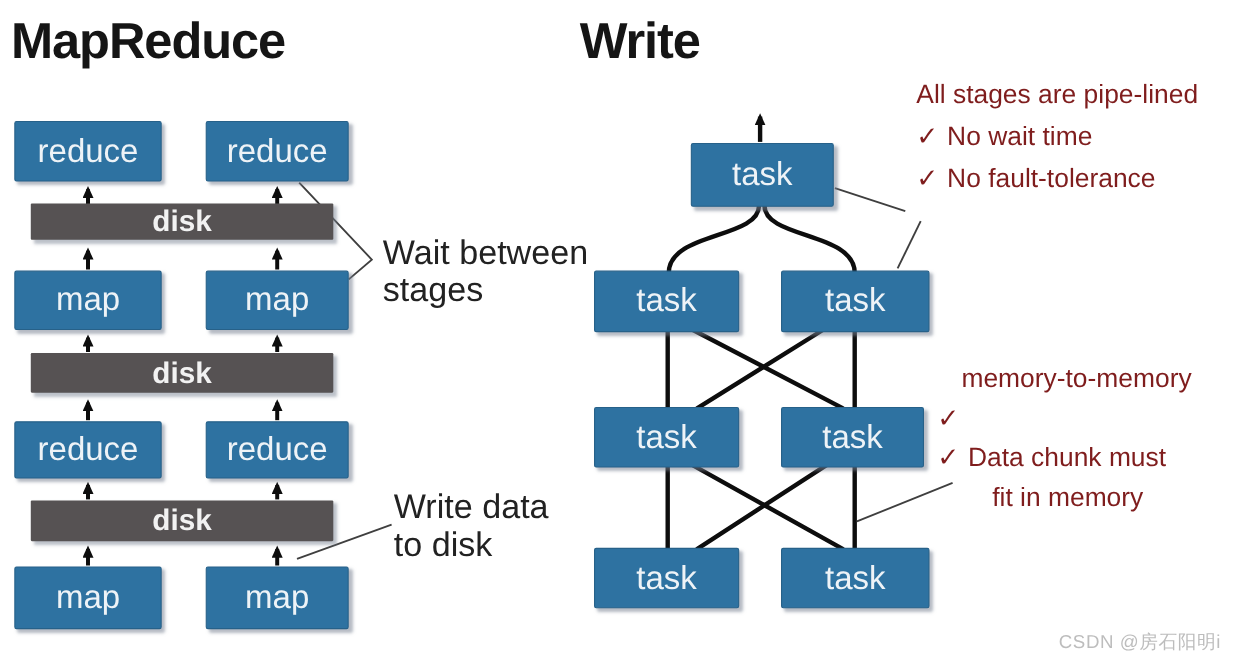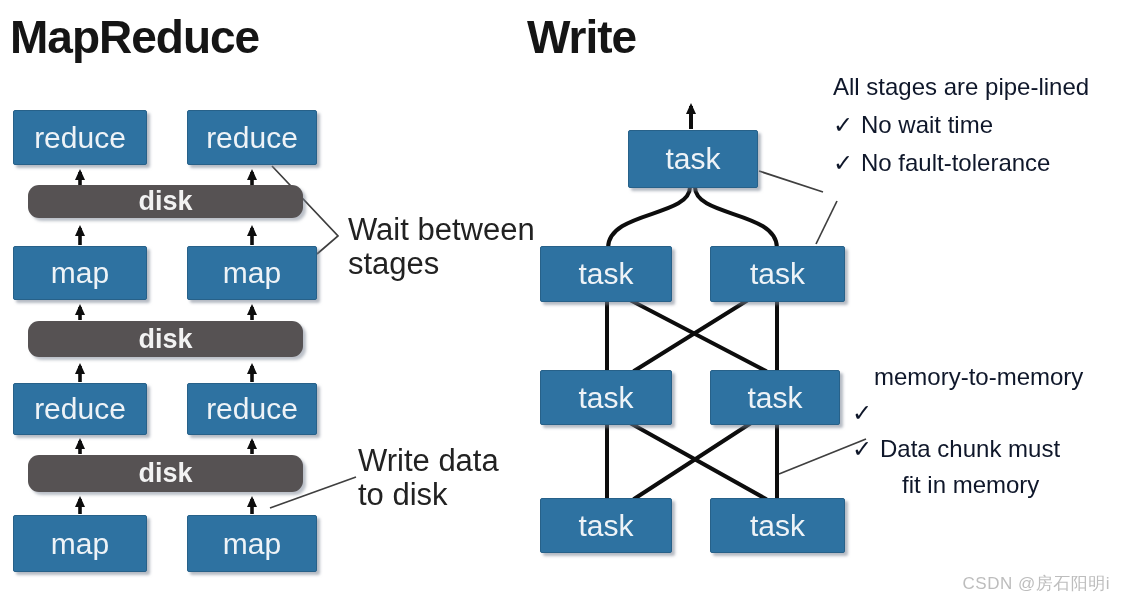--- a/index.html
+++ b/index.html
@@ -22,32 +22,32 @@
     border:1px solid #276189;
     border-radius:2px;
     box-shadow:3px 3px 3px rgba(120,130,145,.55);
     display:flex;align-items:center;justify-content:center;
     color:#eef3f7;font-size:30px;
     box-sizing:border-box;
   }
   .diskbar{
     position:absolute;
     background:#565253;
-    border-radius:11px;
+    border-radius:1px;
     box-shadow:3px 3px 3px rgba(120,130,145,.5);
     display:flex;align-items:center;justify-content:center;
     color:#f2f2f2;font-size:27px;font-weight:bold;
     box-sizing:border-box;
   }
   .callout{
     position:absolute;
     font-size:31px;color:#222222;
     line-height:34px;white-space:pre-line;
   }
-  .notes{position:absolute;font-size:24px;color:#0f172a;}
+  .notes{position:absolute;font-size:24px;color:#7f1d1d;}
   .notes .nrow{display:flex;align-items:flex-start;}
   .notes-top .nrow{height:38px;line-height:38px;}
   .notes-bottom .nrow{height:36px;line-height:36px;}
   .check{width:28px;flex:0 0 28px;font-size:24px;}
   .plain{margin-left:22px;}
   .hang{margin-left:50px;}
   .ntext{white-space:nowrap;}
   .watermark{
     position:absolute;right:12px;bottom:11px;
     font-size:17px;color:#bdbdbd;letter-spacing:.5px;white-space:nowrap;
@@ -152,21 +152,21 @@
     <div class="nrow">
       <span class="check">✓</span>
       <span class="ntext">No wait time</span>
     </div>
     <div class="nrow">
       <span class="check">✓</span>
       <span class="ntext">No fault-tolerance</span>
     </div>
   </div>
 
-  <div class="notes notes-bottom" style="left:852px;top:327px;margin-top:32px;">
+  <div class="notes notes-bottom" style="left:852px;top:327px;">
     <div class="nrow">
       <span class="ntext plain">memory-to-memory</span>
     </div>
     <div class="nrow">
       <span class="check">✓</span>
     </div>
     <div class="nrow">
       <span class="check">✓</span>
       <span class="ntext">Data chunk must</span>
     </div>

